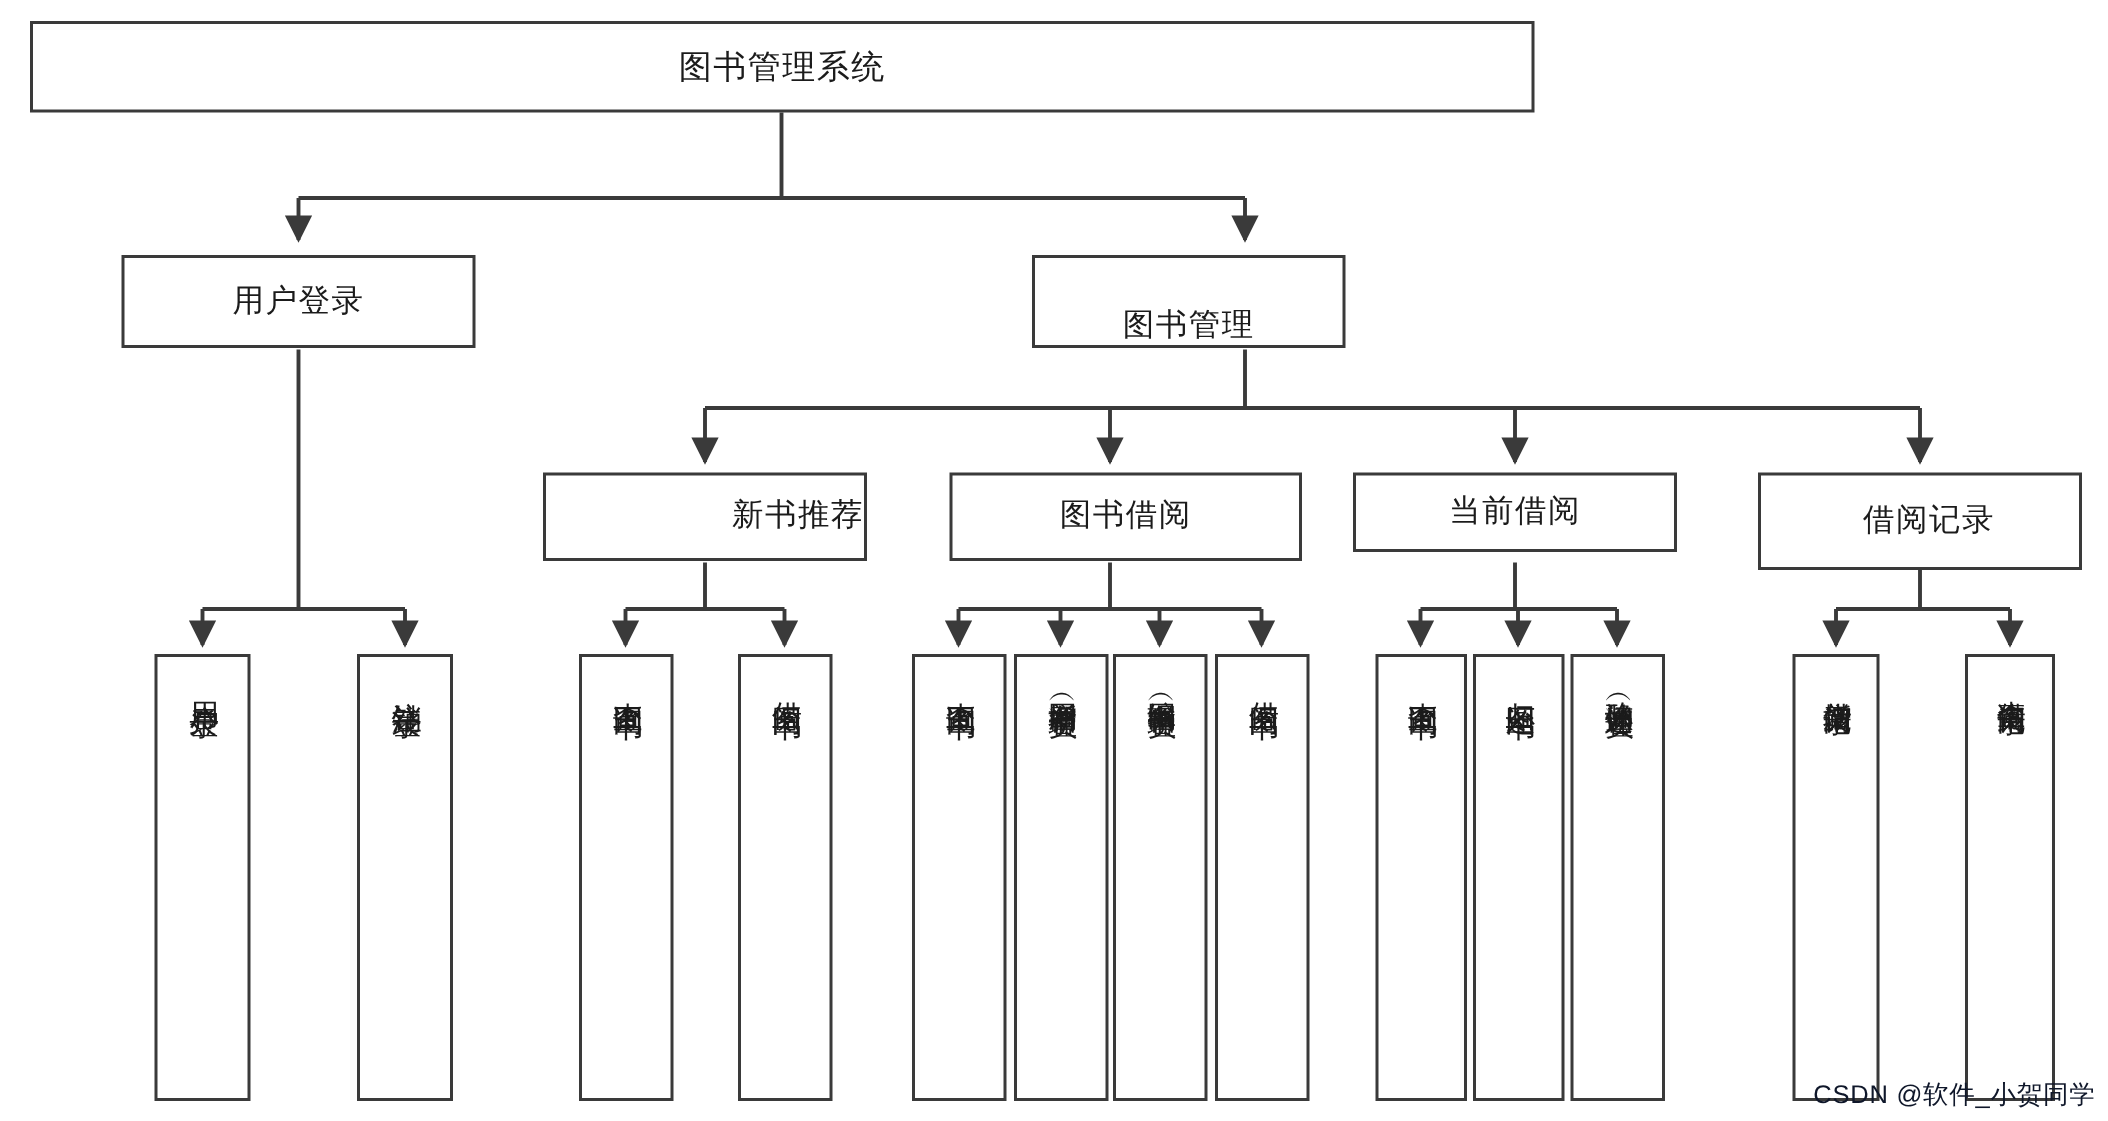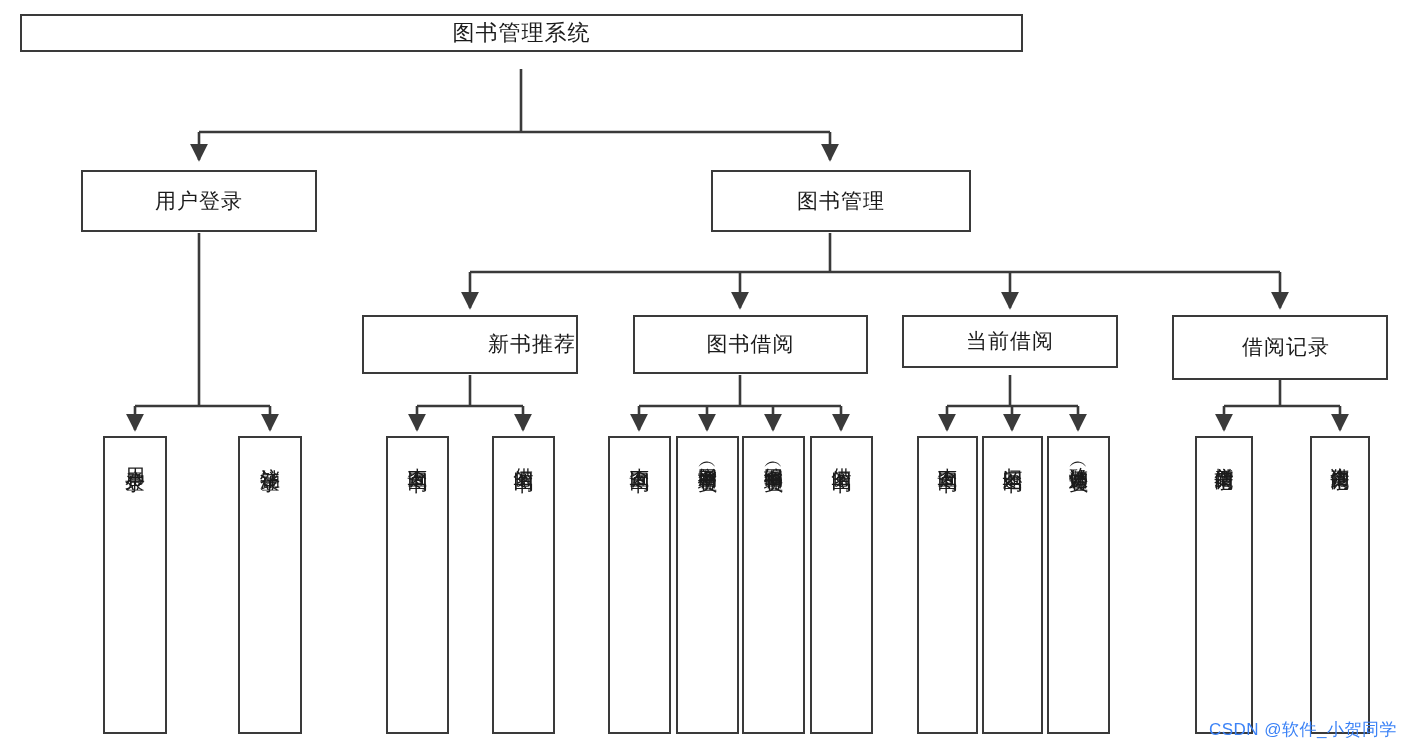--- a/index.html
+++ b/index.html
@@ -66,21 +66,21 @@
   }
   .node.vert.tall .label {
     font-size: 19px;
     letter-spacing: 1px;
   }
   #watermark {
     position: absolute;
     right: 8px;
     bottom: 6px;
     font-size: 17px;
-    color: #3b82f6;
+    color: #0f172a;
     letter-spacing: 0.5px;
     white-space: nowrap;
     z-index: 5;
     font-family: "Liberation Sans", "DejaVu Sans", sans-serif;
   }
 </style>
 </head>
 <body>
 
 <div id="canvas">
@@ -128,28 +128,28 @@
       <path d="M 1012 406 L 1012 430" marker-end="url(#arrow)"></path>
       <path d="M 1078 406 L 1078 430" marker-end="url(#arrow)"></path>
 
       <path d="M 1280 375 L 1280 406"></path>
       <path d="M 1224 406 L 1340 406"></path>
       <path d="M 1224 406 L 1224 430" marker-end="url(#arrow)"></path>
       <path d="M 1340 406 L 1340 430" marker-end="url(#arrow)"></path>
     </g>
   </svg>
 
-  <div class="node root horiz" style="left:20px; top:14px; width:1003px; height:38px;align-items:center;">
+  <div class="node root horiz" style="left:20px; top:14px; width:1003px; height:61px;align-items:center;">
     <span class="label">图书管理系统</span>
   </div>
 
   <div class="node horiz" style="left:81px; top:170px; width:236px; height:62px;">
     <span class="label">用户登录</span>
   </div>
-  <div class="node horiz" style="left:711px; top:170px; width:260px; height:62px;">
+  <div class="node horiz" style="left:688px; top:170px; width:209px; height:62px;align-items:flex-end;">
     <span class="label">图书管理</span>
   </div>
 
   <div class="node horiz" style="left:362px; top:315px; width:216px; height:59px;justify-content:flex-end;">
     <span class="label">新书推荐</span>
   </div>
   <div class="node horiz" style="left:633px; top:315px; width:235px; height:59px;">
     <span class="label">图书借阅</span>
   </div>
   <div class="node horiz" style="left:902px; top:315px; width:216px; height:53px;">

